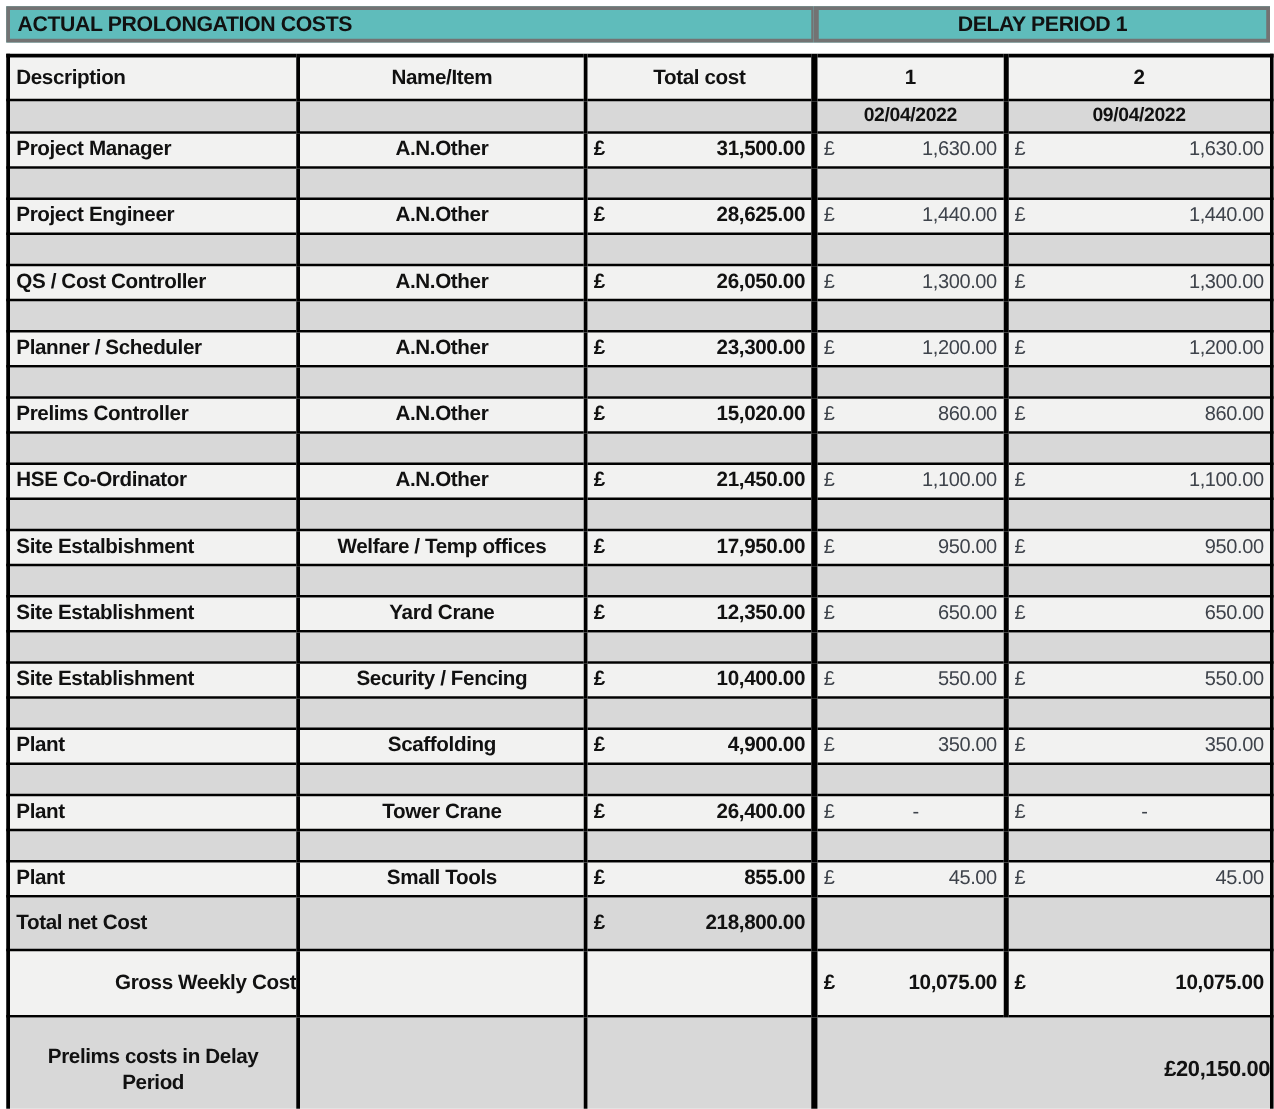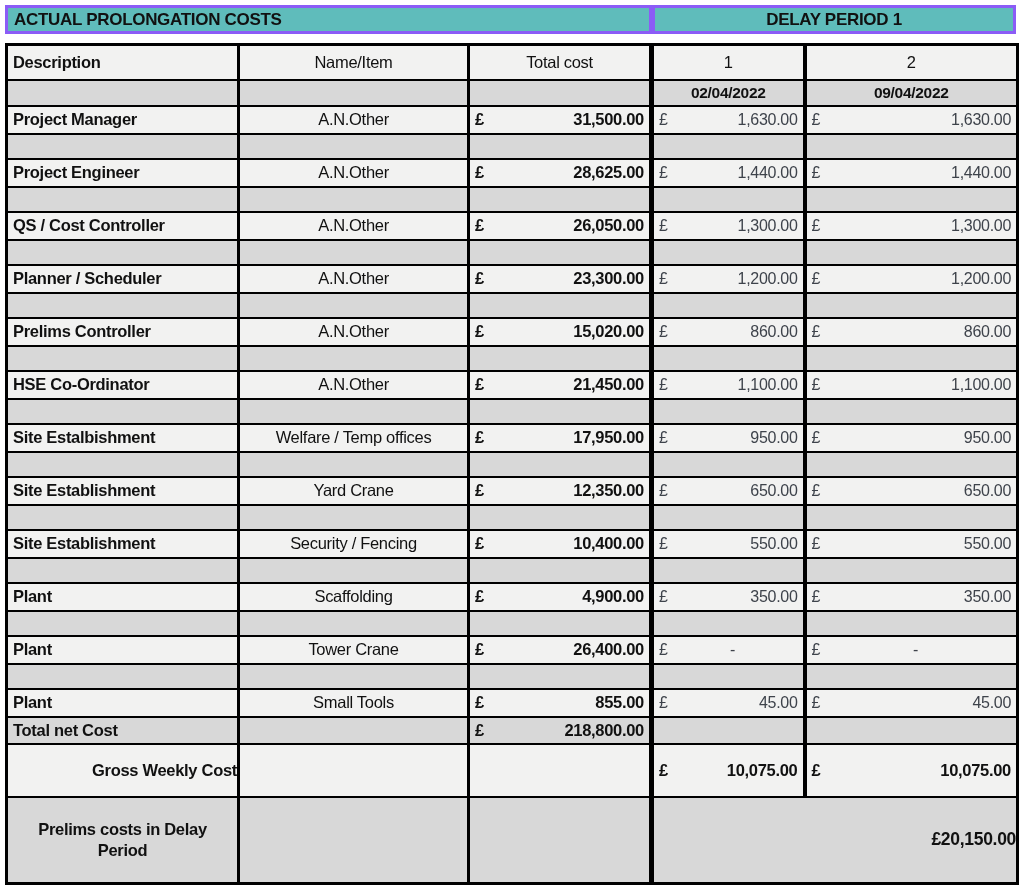--- a/index.html
+++ b/index.html
@@ -1,46 +1,46 @@
 <!DOCTYPE html>
 <html><head>
 <meta charset="utf-8">
 <style>
   html,body{margin:0;padding:0;background:#ffffff;width:1019px;height:887px;overflow:hidden;}
   body{font-family:"Liberation Sans",sans-serif;color:#111;}
   .wrap{padding:5px 0 0 5px;width:1011px;}
 
   
   .band{display:flex;width:1011px;box-sizing:border-box;}
-  .band-cell{box-sizing:border-box;height:29px;border:3px solid #8b5cf6;display:flex;align-items:center;font-weight:bold;font-size:17px;letter-spacing:-0.3px;}
+  .band-cell{box-sizing:border-box;height:29px;border:3px solid #737373;display:flex;align-items:center;font-weight:bold;font-size:17px;letter-spacing:-0.3px;}
   .band-left{width:646px;background:#5fbcbb;padding-left:6px;border-right-width:2px;}
   .band-right{width:365px;background:#5fbcbb;justify-content:center;border-left-width:4px;text-align:right;}
   .band-gap{height:9px;background:#ffffff;}
 
   
   table{border-collapse:collapse;table-layout:fixed;width:1011px;}
   td{border:2px solid #000;box-sizing:border-box;overflow:hidden;white-space:nowrap;font-size:16.5px;letter-spacing:-0.3px;padding:0;vertical-align:middle;}
   table{border:3px solid #000;}
   .c2,.c3{border-left-width:3px;}
   .c4{border-left-width:5px;}
   .c5{border-left-width:4px;}
 
   tr.hdr{height:35px;}
   tr.dates{height:26px;}
   tr.data-row{height:28px;}
   tr.spacer{height:25px;}
-  tr.totalnet{height:27px;}
+  tr.totalnet{height:43px;}
   tr.gross{height:53px;}
   tr.prelims{height:87px;}
 
   .light{background:#f2f2f1;}
   .gray{background:#d8d8d8;}
 
   .bold-left{font-weight:bold;text-align:left;padding-left:5px;}
-  .bold-center{font-weight:normal;text-align:center;}
+  .bold-center{font-weight:bold;text-align:center;}
   .date-cell{font-weight:bold;text-align:center;font-size:15.5px;}
 
   .mc{display:flex;justify-content:space-between;align-items:center;padding:0 5px;}
   .cur{flex:none;}
   .amt{flex:1;text-align:right;}
   .amt.dash{text-align:center;}
   .money-total{font-weight:bold;color:#111;}
   .money-week{font-weight:normal;color:#3e434b;font-size:16px;}
   .money-week-bold{font-weight:bold;color:#111;}
 

